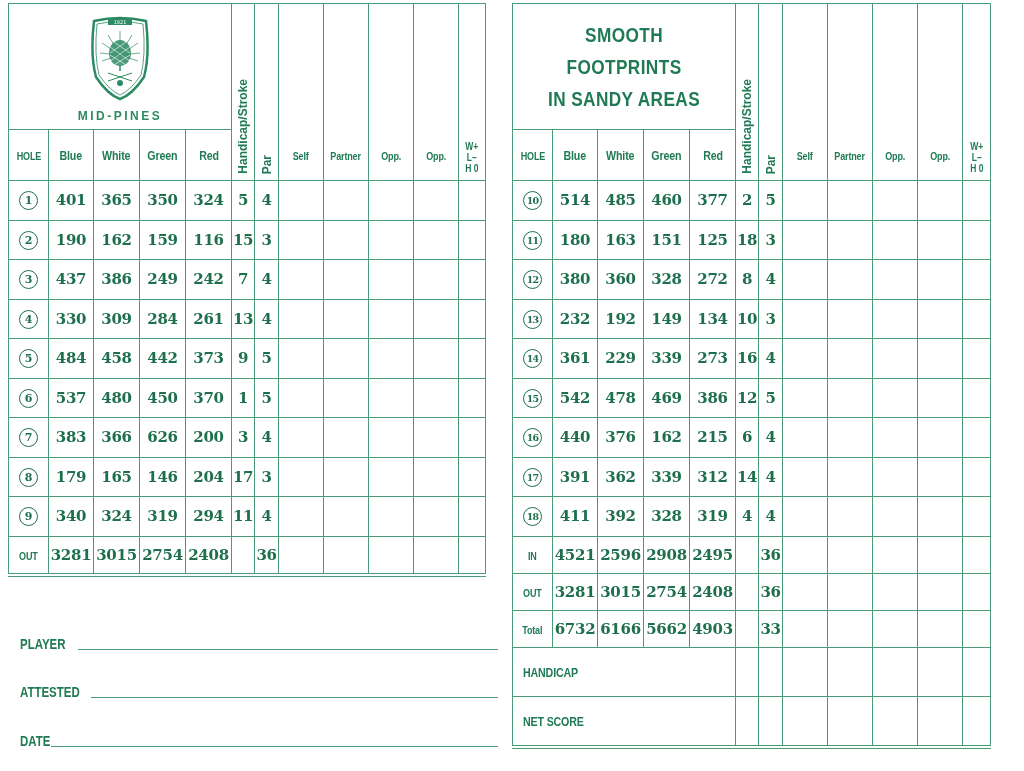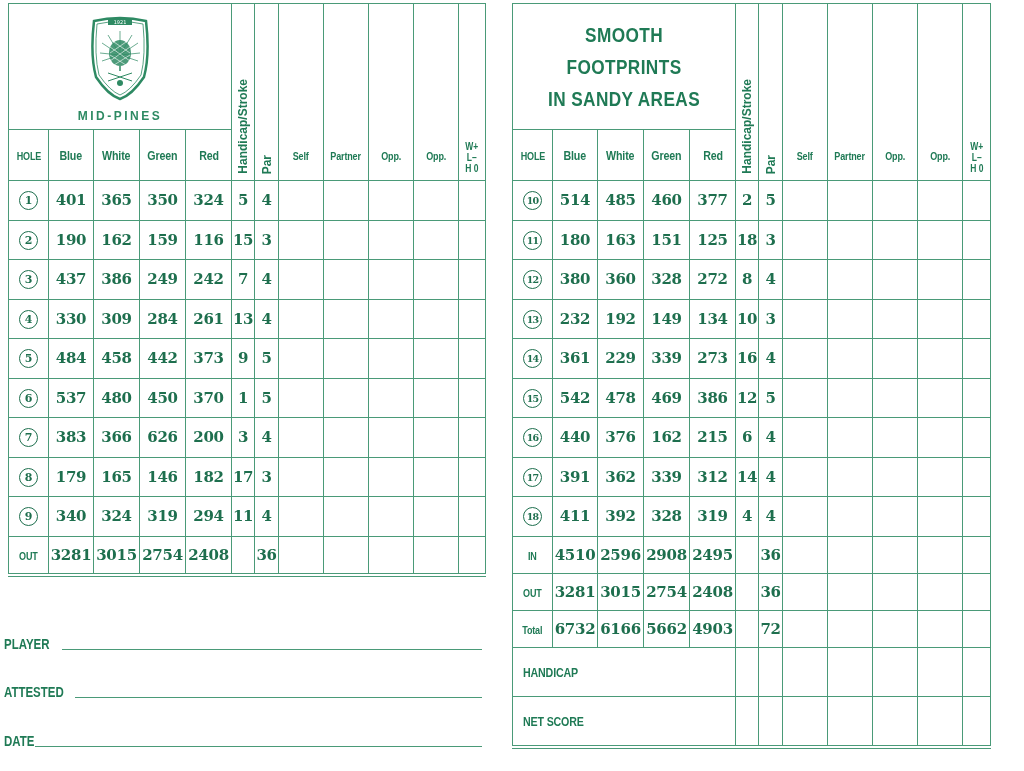--- a/index.html
+++ b/index.html
@@ -23,21 +23,21 @@
   .vert-wrap { height:100%; display:flex; align-items:flex-end; justify-content:center; padding-bottom:6px; box-sizing:border-box; }
   .num { font-family:"DejaVu Serif", serif; font-weight:bold; font-size:15px; color:#1e6f4e; letter-spacing:-0.3px; }
   .hole { display:inline-block; width:17px; height:17px; line-height:17px; border:1.5px solid #1e6f4e; border-radius:50%;
           font-family:"DejaVu Serif", serif; font-weight:bold; font-size:11px; color:#1e6f4e; }
   .hole.two { font-size:9.5px; letter-spacing:-0.8px; }
   .logo-box { display:flex; flex-direction:column; align-items:center; justify-content:flex-end; height:100%; padding-bottom:6px; box-sizing:border-box; }
   .logo-name { font-size:12px; letter-spacing:2.5px; font-weight:bold; color:#2e8a63; margin-top:8px; }
   .title { font-weight:bold; font-size:21px; line-height:32px; color:#1f7a55; transform:scaleX(0.82); display:inline-block; letter-spacing:0.5px; }
   .wlh { font-weight:bold; font-size:10px; line-height:11px; transform:scaleX(0.85); display:inline-block; }
   .lbl-left { text-align:left !important; padding-left:10px !important;margin-left:15px; }
-  .sig { position:absolute; left:4px; width:478px; display:flex; align-items:flex-end;justify-content:flex-end; }
+  .sig { position:absolute; left:20px; width:478px; display:flex; align-items:flex-end;justify-content:flex-end; }
   .sig .lab { font-weight:bold; font-size:14px; color:#1f7a55; transform:scaleX(0.82); transform-origin:left bottom; display:inline-block; white-space:nowrap; }
   .sig .line { flex:1; border-bottom:1.5px solid #4a9a78; margin-bottom:2px; }
 </style>
 </head>
 <body>
 
 <div class="card" id="left-card">
   <table class="sc">
     <colgroup>
       <col style="width:40px">
@@ -214,21 +214,21 @@
           <td></td>
       <td></td>
           <td></td>
       <td></td>
     </tr>
     <tr class="hrow">
       <td><span class="hole">8</span></td>
       <td class="num">179</td>
       <td class="num">165</td>
       <td class="num">146</td>
-      <td class="num">182</td>
+      <td class="num">204</td>
       <td class="num">17</td>
       <td class="num">3</td>
       <td></td>
           <td></td>
       <td></td>
           <td></td>
       <td></td>
     </tr>
     <tr class="hrow">
       <td><span class="hole">9</span></td>
@@ -443,21 +443,21 @@
       <td class="num">4</td>
       <td class="num">4</td>
       <td></td>
           <td></td>
       <td></td>
           <td></td>
       <td></td>
     </tr>
     <tr class="srow">
       <td><span class="colh colh-sm">IN</span></td>
-      <td class="num">4510</td>
+      <td class="num">4521</td>
       <td class="num">2596</td>
       <td class="num">2908</td>
       <td class="num">2495</td>
       <td></td>
       <td class="num">36</td>
       <td></td>
           <td></td>
       <td></td>
           <td></td>
       <td></td>
@@ -476,21 +476,21 @@
           <td></td>
       <td></td>
     </tr>
     <tr class="srow">
       <td><span class="colh colh-sm">Total</span></td>
       <td class="num">6732</td>
       <td class="num">6166</td>
       <td class="num">5662</td>
       <td class="num">4903</td>
       <td></td>
-      <td class="num">72</td>
+      <td class="num">33</td>
       <td></td>
           <td></td>
       <td></td>
           <td></td>
       <td></td>
     </tr>
     <tr class="bigrow">
       <td colspan="5" class="lbl-left"><span class="colh" style="transform-origin:left center">HANDICAP</span></td>
       <td></td>
       <td></td>

